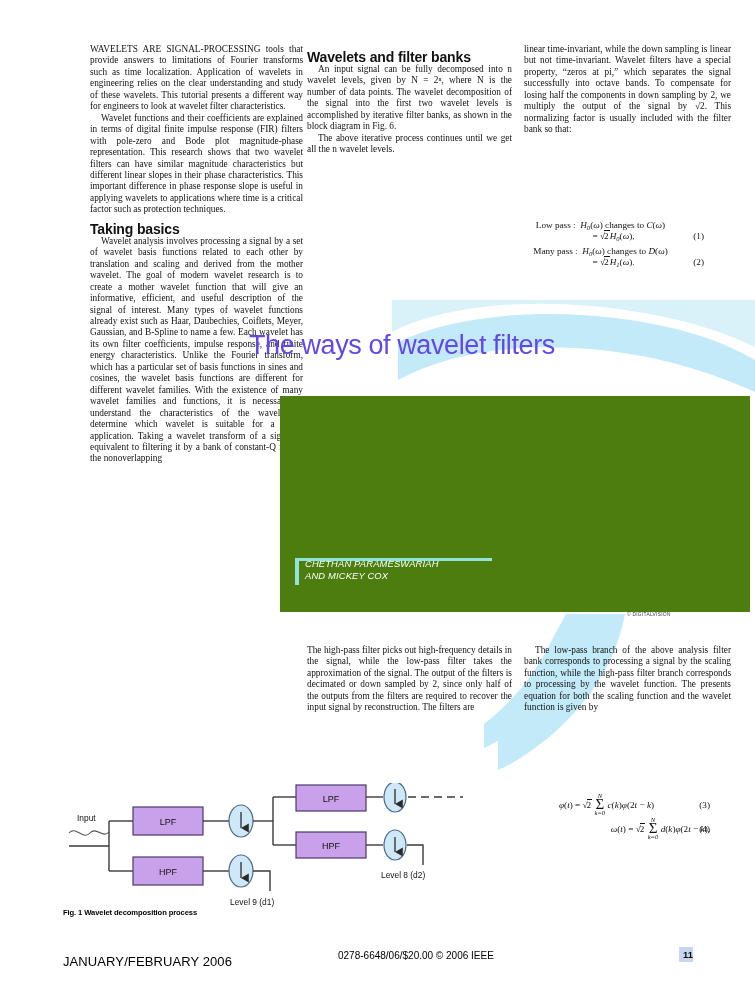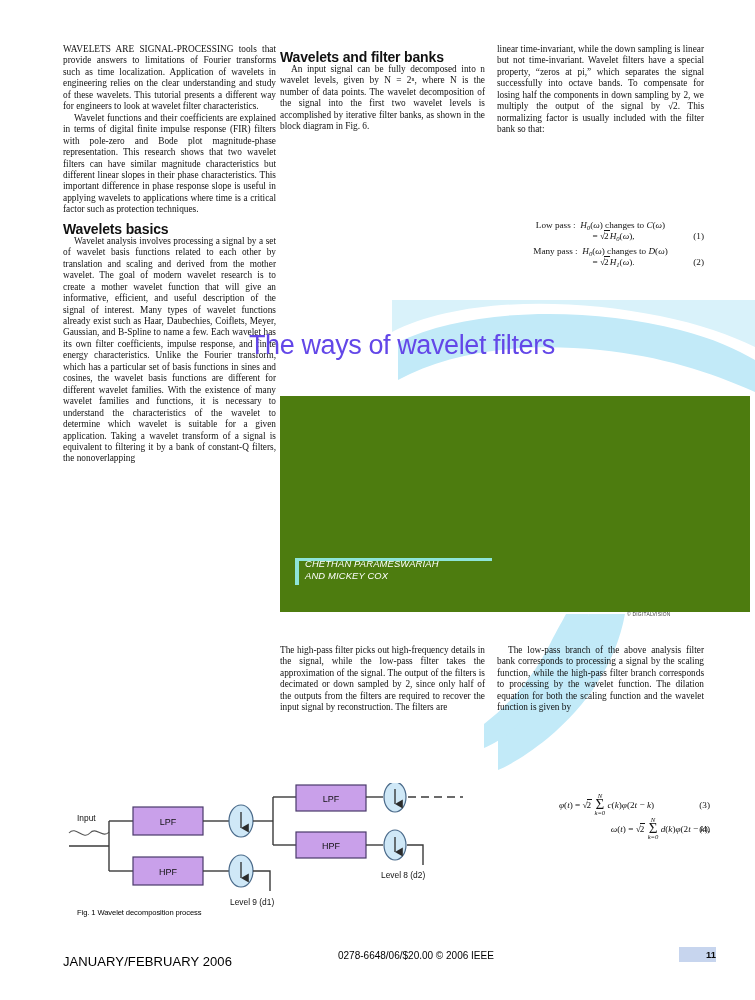--- a/index.html
+++ b/index.html
@@ -31,20 +31,21 @@
   }
 
   
   .col {
     position: absolute;
     font-family: "Liberation Serif", serif;
     font-size: 9.3px;
     line-height: 11.45px;
     text-align: justify;
     color: #111;
+    margin-left: 27px;
   }
   .col p {
     margin: 0;
     text-indent: 11px;
   }
   .col p.noindent { text-indent: 0; }
   .col h2 {
     font-family: "Liberation Sans", sans-serif;
     font-size: 14px;
     font-weight: bold;
@@ -183,25 +184,25 @@
   
   .figure-wrap {
     position: absolute;
     left: 63px;
     top: 783px;
     width: 415px;
     height: 138px;
   }
   .fig-caption {
     position: absolute;
-    left: 77px;
+    left: 63px;
     top: 908px;
     font-family: "Liberation Sans", sans-serif;
     font-size: 7.6px;
-    font-weight: normal;
+    font-weight: bold;
     color: #000;
     letter-spacing: -0.1px;
   }
 
   
   .footer {
     position: absolute;
     left: 0;
     top: 950px;
     width: 755px;
@@ -219,21 +220,21 @@
     position: absolute;
     left: 338px; top: 0;
     font-family: "Liberation Sans", sans-serif;
     font-size: 10px;
     letter-spacing: 0px;
     color: #000;
   }
   .footer-page {
     position: absolute;
     left: 679px; top: -3px;
-    width: 37px;
+    width: 14px;
     height: 15px;
     background: #c7d5ee;
     font-family: "Liberation Sans", sans-serif;
     font-size: 9.4px;
     font-weight: bold;
     color: #0a0a0a;
     text-align: right;
     line-height: 15px;
   }
 </style>
@@ -246,27 +247,28 @@
     <path d="M 392 332 C 455 300 560 296 660 316 C 700 324 730 335 755 347 L 755 300 L 392 300 Z" fill="#d9f2fa"></path>
     <path d="M 398 342 C 470 308 585 306 680 330 C 712 338 738 350 755 360 L 755 392 C 710 372 660 356 600 350 C 520 342 450 352 398 380 Z" fill="#c2eaf8"></path>
     <path d="M 618 612 C 600 660 560 700 520 726 C 500 740 484 748 470 752 L 470 612 Z" fill="#c2eaf8" opacity="0"></path>
     <path d="M 625 614 C 616 664 586 706 548 738 C 528 754 512 764 498 770 L 498 740 C 524 720 552 690 570 652 C 580 630 586 620 589 614 Z" fill="#c2eaf8"></path>
     <path d="M 589 614 C 578 658 552 696 520 724 C 504 738 494 744 484 748 L 484 724 C 510 704 534 676 550 644 C 558 628 563 620 566 614 Z" fill="#c2eaf8"></path>
   </svg>
 
   <div class="col c1">
     <p class="noindent">WAVELETS ARE SIGNAL-PROCESSING tools that provide answers to limitations of Fourier transforms such as time localization. Application of wavelets in engineering relies on the clear understanding and study of these wavelets. This tutorial presents a different way for engineers to look at wavelet filter characteristics.</p>
     <p>Wavelet functions and their coefficients are explained in terms of digital finite impulse response (FIR) filters with pole-zero and Bode plot magnitude-phase representation. This research shows that two wavelet filters can have similar magnitude characteristics but different linear slopes in their phase characteristics. This important difference in phase response slope is useful in applying wavelets to applications where time is a critical factor such as protection techniques.</p>
-    <h2>Wavelets basics</h2>
+    <h2>Taking basics</h2>
     <p>Wavelet analysis involves processing a signal by a set of wavelet basis functions related to each other by translation and scaling and derived from the mother wavelet. The goal of modern wavelet research is to create a mother wavelet function that will give an informative, efficient, and useful description of the signal of interest. Many types of wavelet functions already exist such as Haar, Daubechies, Coiflets, Meyer, Gaussian, and B-Spline to name a few. Each wavelet has its own filter coefficients, impulse response, and finite energy characteristics. Unlike the Fourier transform, which has a particular set of basis functions in sines and cosines, the wavelet basis functions are different for different wavelet families. With the existence of many wavelet families and functions, it is necessary to understand the characteristics of the wavelet to determine which wavelet is suitable for a given application. Taking a wavelet transform of a signal is equivalent to filtering it by a bank of constant-Q filters, the nonoverlapping</p>
   </div>
 
   <div class="col c2a">
     <h2>Wavelets and filter banks</h2>
     <p>An input signal can be fully decomposed into n wavelet levels, given by N = 2ⁿ, where N is the number of data points. The wavelet decomposition of the signal into the first two wavelet levels is accomplished by iterative filter banks, as shown in the block diagram in Fig. 6.</p>
+    <p>The above iterative process continues until we get all the n wavelet levels.</p>
   </div>
 
   <div class="col c3a">
     <p class="noindent">linear time-invariant, while the down sampling is linear but not time-invariant. Wavelet filters have a special property, “zeros at pi,” which separates the signal successfully into octave bands. To compensate for losing half the components in down sampling by 2, we multiply the output of the signal by √2. This normalizing factor is usually included with the filter bank so that:</p>
   </div>
 
   <div class="eqblock">
     <div class="eqrow">
       <span class="body">
         <span>Low pass :</span>
@@ -300,21 +302,21 @@
       </div>
     </div>
   </div>
   <div class="photo-credit">© DIGITALVISION</div>
 
   <div class="col c2b">
     <p class="noindent">The high-pass filter picks out high-frequency details in the signal, while the low-pass filter takes the approximation of the signal. The output of the filters is decimated or down sampled by 2, since only half of the outputs from the filters are required to recover the input signal by reconstruction. The filters are</p>
   </div>
 
   <div class="col c3b">
-    <p>The low-pass branch of the above analysis filter bank corresponds to processing a signal by the scaling function, while the high-pass filter branch corresponds to processing by the wavelet function. The dilation equation for both the scaling function and the wavelet function is given by</p>
+    <p>The low-pass branch of the above analysis filter bank corresponds to processing a signal by the scaling function, while the high-pass filter branch corresponds to processing by the wavelet function. The presents equation for both the scaling function and the wavelet function is given by</p>
   </div>
 
   <div class="eq34">
     <div class="eqrow" style="padding-left:6px;">
       <span class="body">
         <i class="mathvar">φ</i>(<i class="mathvar">t</i>) = √<span class="sqrt">2</span>
         <span class="bigsum">Σ<span class="lim-t">N</span><span class="lim-b">k=0</span></span>
         <i class="mathvar">c</i>(<i class="mathvar">k</i>)<i class="mathvar">φ</i>(2<i class="mathvar">t</i> − <i class="mathvar">k</i>)
       </span>
       <span class="eqnum">(3)</span>

